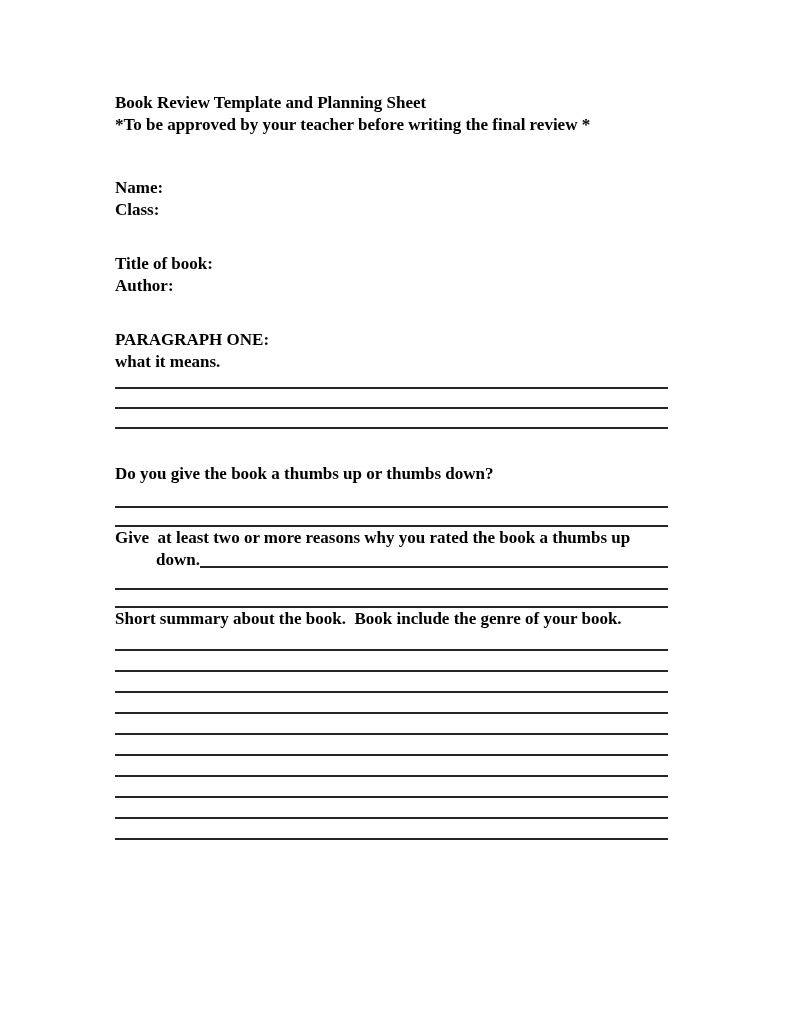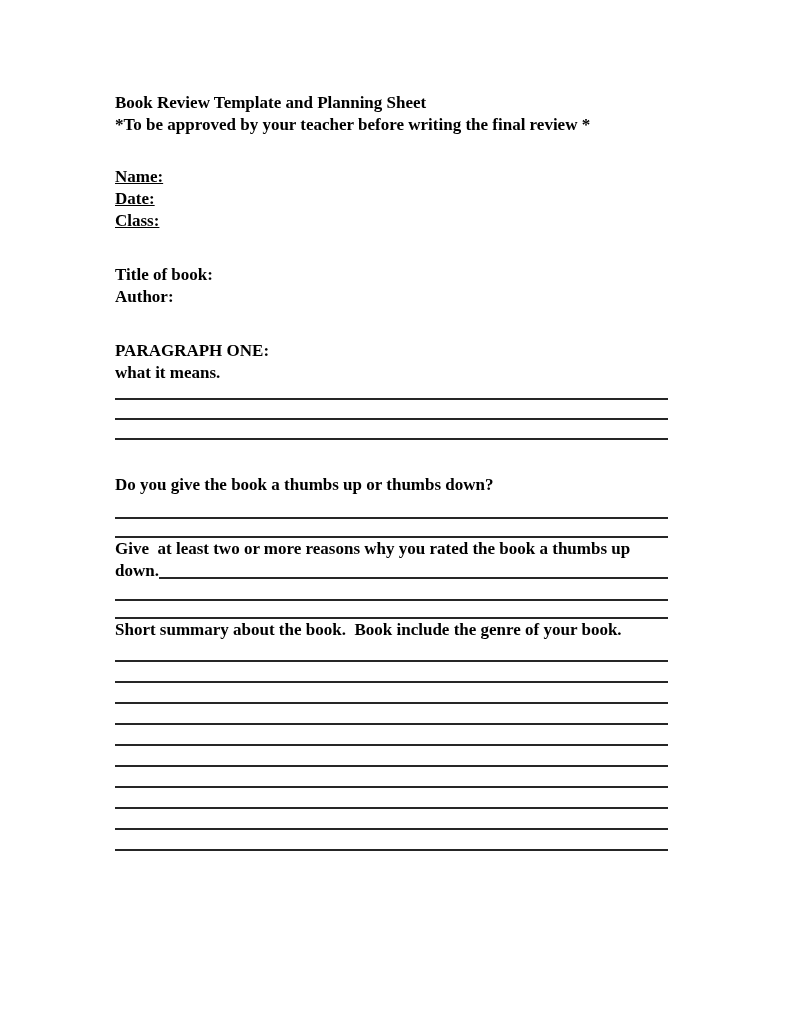--- a/index.html
+++ b/index.html
@@ -16,59 +16,58 @@
   .content {
     position: absolute;
     left: 115px;
     top: 92px;
     width: 553px;
     font-size: 17px;
     line-height: 22px;
   }
   .tline { white-space: pre-wrap; }
 
-  .name-block   { margin-top: 30px; text-decoration: underline; }
+  .name-block   { margin-top: 41px; }
   .book-block   { margin-top: 32px; }
   .para1-block  { margin-top: 32px; }
   .question     { margin-top: 34px; }
   .summary-head { margin-top: 0; }
 
   .rule {
     border-bottom: 2px solid #262626;
   }
   .rules-a .rule             { height: 18px; }
   .rules-a .rule:first-child { height: 14px; }
   .rules-b .rule             { height: 17px; }
   .rules-b .rule:first-child { height: 21px; }
   .rules-c .rule             { height: 17px; }
   .rules-c .rule:last-child  { height: 16px; }
   .rules-d .rule             { height: 19px; }
 
-  .fill-row { display: flex; align-items: flex-end; }
+  .fill-row { display: flex; align-items: flex-end; margin-left: 41px; }
   .fill-line {
     flex: 1;
     height: 0;
     border-bottom: 2px solid #262626;
     margin-bottom: 3px;
   }
 </style>
 </head>
 <body>
 
 <div class="page">
   <div class="content">
 
     <div class="header-block">
       <div class="tline">Book Review Template and Planning Sheet</div>
       <div class="tline">*To be approved by your teacher before writing the final review *</div>
     </div>
 
     <div class="name-block">
       <div class="tline">Name:</div>
-      <div class="tline">Date:</div>
       <div class="tline">Class:</div>
     </div>
 
     <div class="book-block">
       <div class="tline">Title of book:</div>
       <div class="tline">Author:</div>
     </div>
 
     <div class="para1-block">
       <div class="tline">PARAGRAPH ONE:</div>

